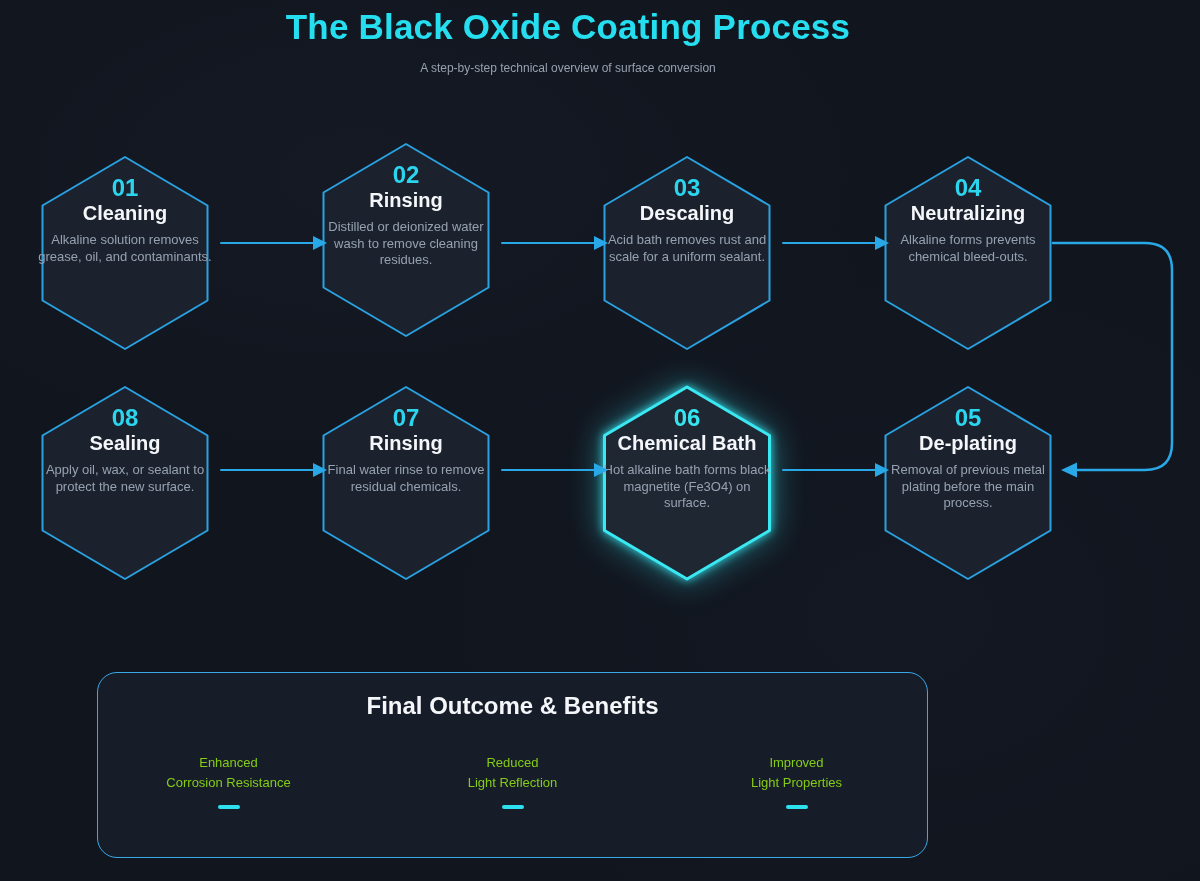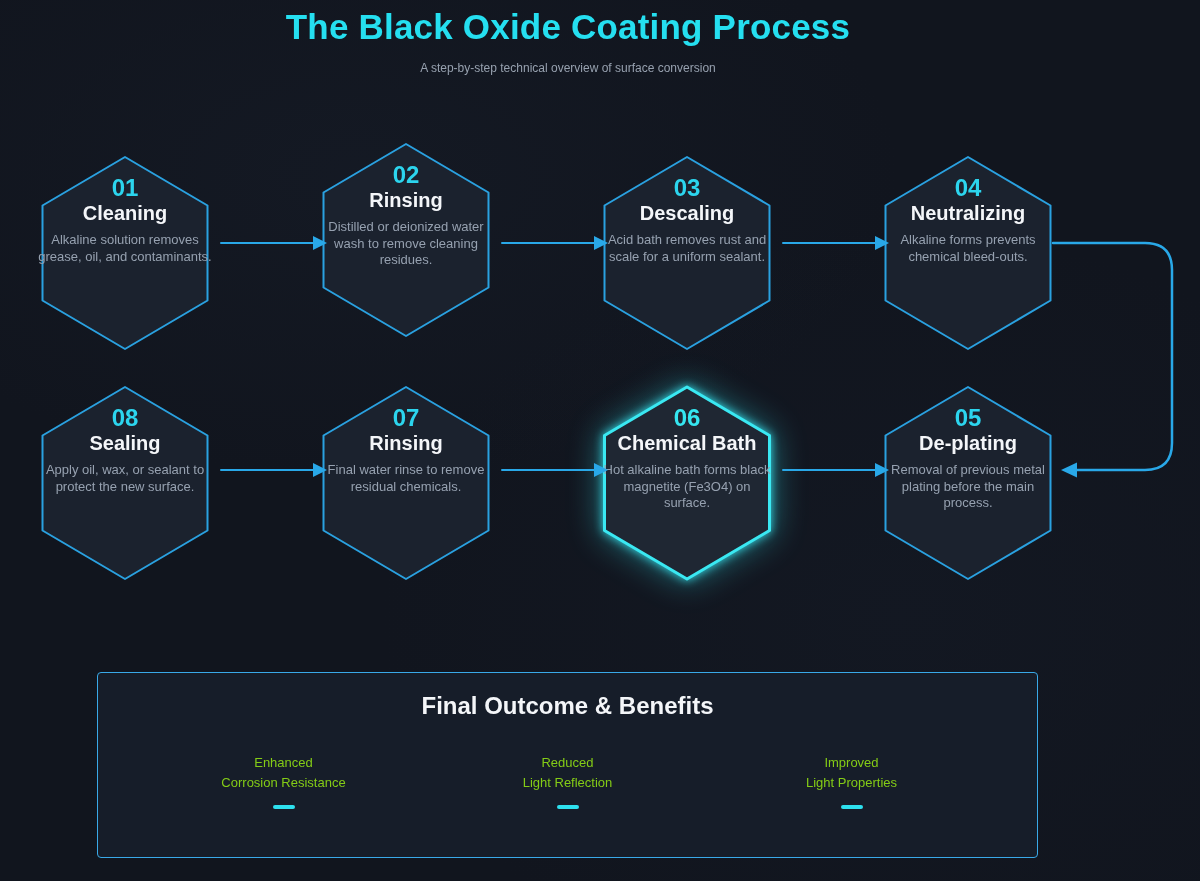--- a/index.html
+++ b/index.html
@@ -41,22 +41,22 @@
   
   .arrow { position:absolute; width:94px; height:2px; background:#29a8e8; border-radius:1px; }
   .arrow::after {
     content:""; position:absolute; right:-13px; top:-6px; width:0; height:0;
     border-left:14px solid #29a8e8; border-top:7px solid transparent; border-bottom:7px solid transparent;
   }
   .elbow { position:absolute; left:1045px; top:230px; width:150px; height:260px; }
 
   
   .outcome {
-    position:absolute; left:97px; top:672px; width:941px; height:186px;
-    background:#161d29; border:1.5px solid #39a9e8; border-radius:4px;
+    position:absolute; left:97px; top:672px; width:831px; height:186px;
+    background:#161d29; border:1.5px solid #39a9e8; border-radius:20px;
     text-align:center;
   }
   .outcome-title { margin-top:19px; font-size:24px; font-weight:700; color:#f4f6f9; }
   .benefits { display:flex; justify-content:center; gap:44px; margin-top:33px; }
   .benefit { width:240px; }
   .benefit-line { font-size:13px; line-height:1.55; color:#84cc16; }
   .benefit-dash { width:22px; height:4px; border-radius:2px; background:#2de0ee; margin:12px auto 0; }
 </style>
 </head>
 <body>

